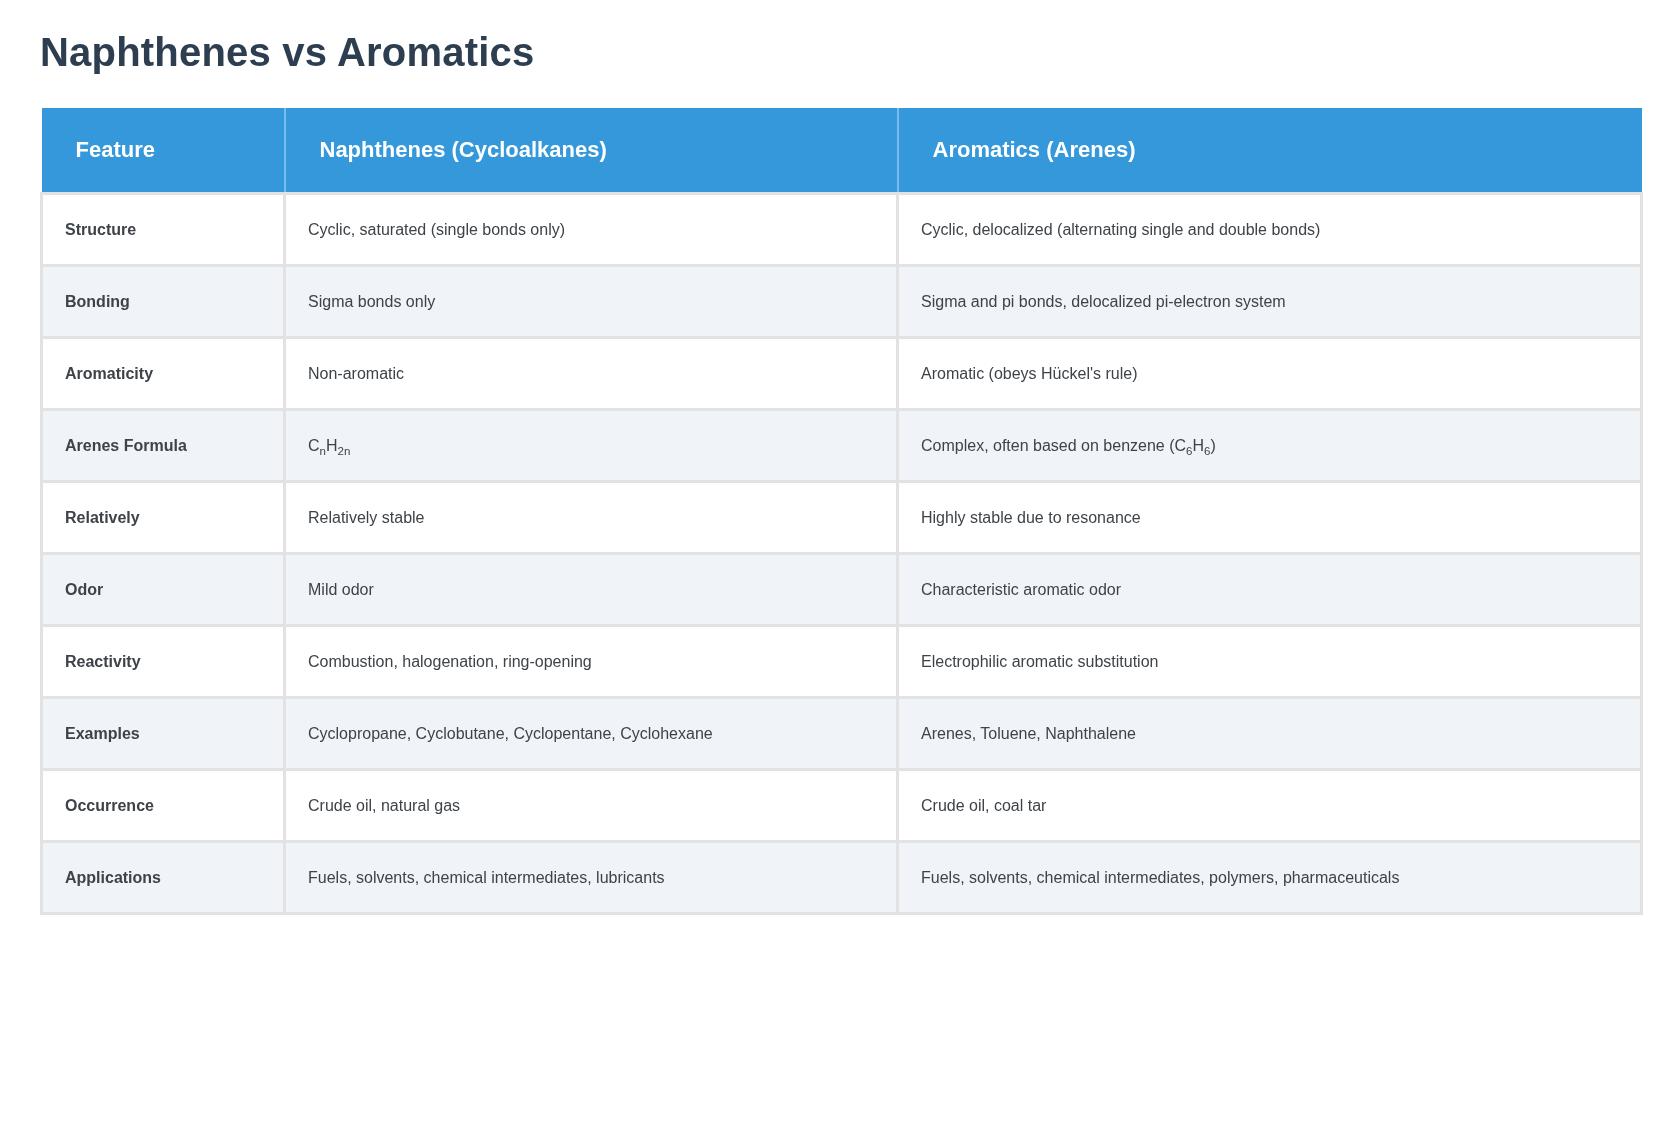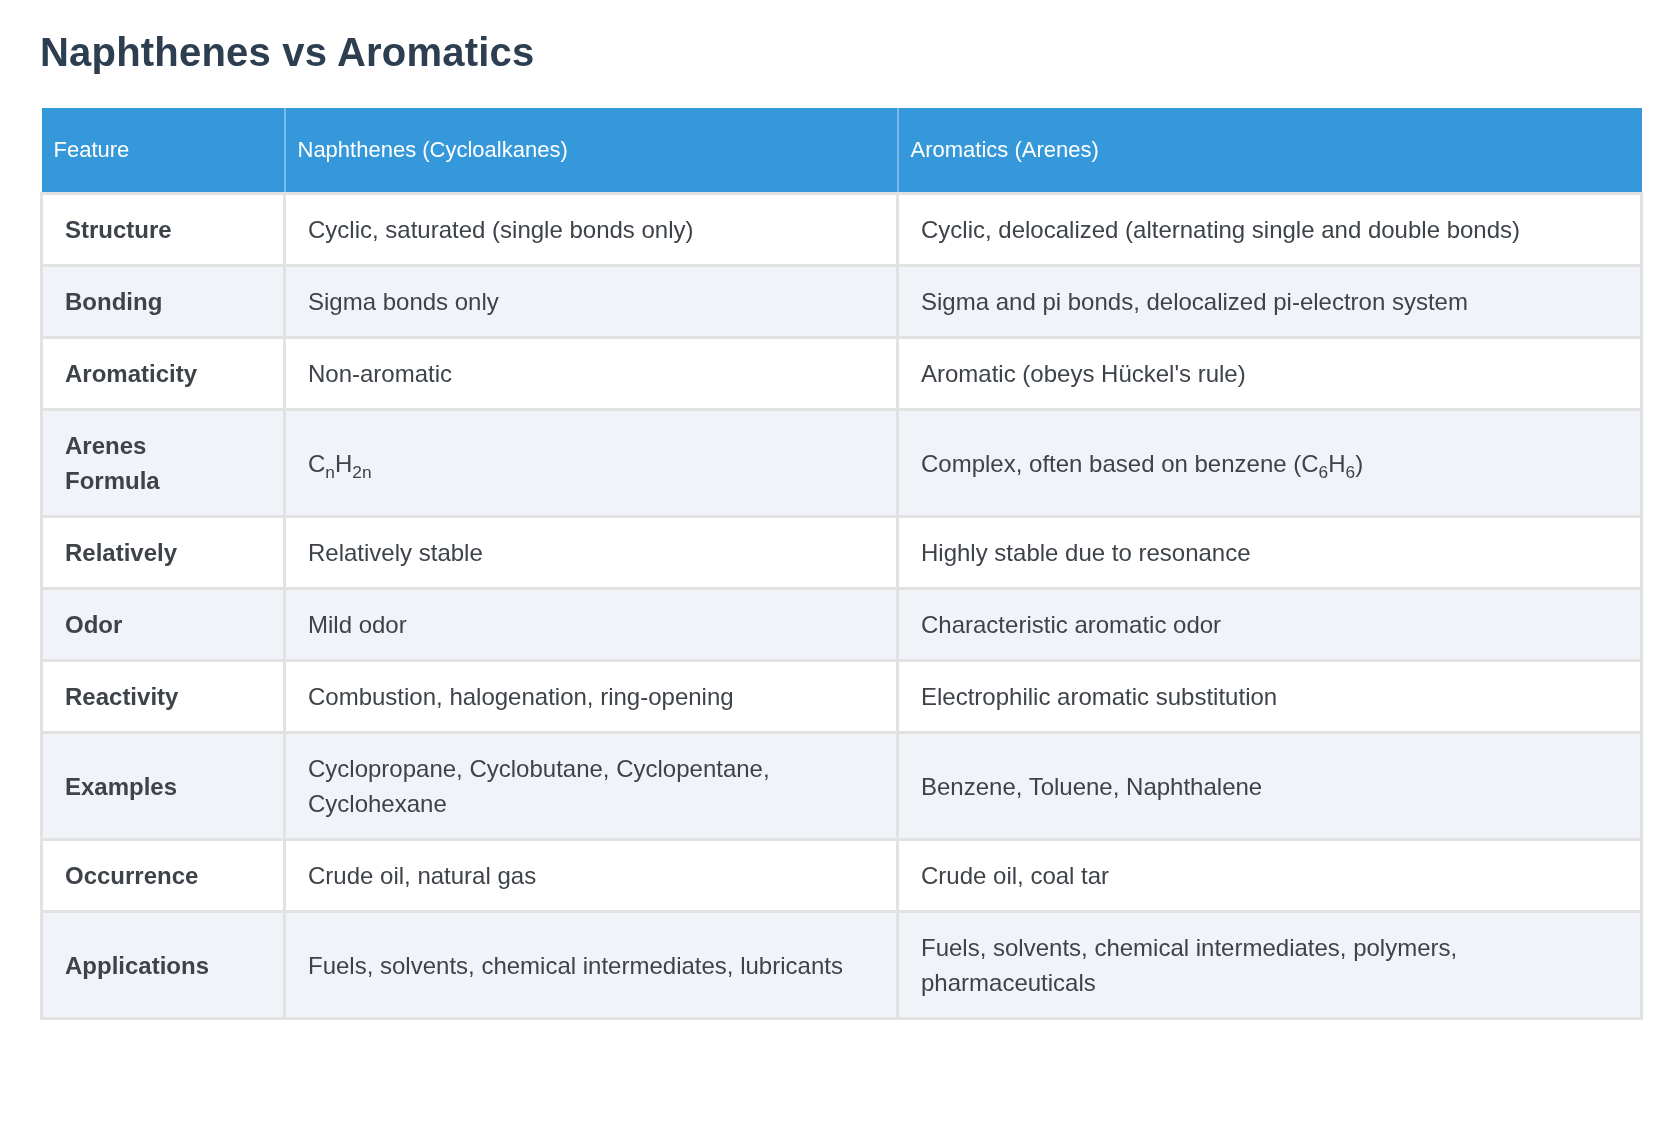--- a/index.html
+++ b/index.html
@@ -39,31 +39,31 @@
   table.compare {
     margin-top: 32px;
     width: 1600px;
     border-collapse: collapse;
     table-layout: fixed;
   }
   table.compare th {
     background: var(--header-bg);
     color: var(--header-text);
     font-size: 22px;
-    font-weight: 400;
+    font-weight: 700;
     text-align: left;
-    padding: 29px 12px;
+    padding: 29px 34px;
     border: none;
   }
   table.compare th + th {
     border-left: 2px solid rgba(255,255,255,0.35);
   }
   table.compare td {
     border: 3px solid var(--border-color);
-    font-size: 24px;
+    font-size: 16px;
     line-height: 35px;
     color: var(--cell-color);
     padding: 17px 22px;
     vertical-align: middle;
     background: var(--row-bg);
   }
   table.compare tr:nth-child(even) td {
     background: var(--alt-row-bg);
   }
   td.feature-cell {
@@ -131,21 +131,21 @@
         <td>Characteristic aromatic odor</td>
       </tr>
       <tr>
         <td class="feature-cell"><span class="feature-inner">Reactivity</span></td>
         <td>Combustion, halogenation, ring-opening</td>
         <td>Electrophilic aromatic substitution</td>
       </tr>
       <tr>
         <td class="feature-cell"><span class="feature-inner">Examples</span></td>
         <td>Cyclopropane, Cyclobutane, Cyclopentane, Cyclohexane</td>
-        <td>Benzene, Toluene, Naphthalene</td>
+        <td>Arenes, Toluene, Naphthalene</td>
       </tr>
       <tr>
         <td class="feature-cell"><span class="feature-inner">Occurrence</span></td>
         <td>Crude oil, natural gas</td>
         <td>Crude oil, coal tar</td>
       </tr>
       <tr>
         <td class="feature-cell"><span class="feature-inner">Applications</span></td>
         <td>Fuels, solvents, chemical intermediates, lubricants</td>
         <td>Fuels, solvents, chemical intermediates, polymers, pharmaceuticals</td>

